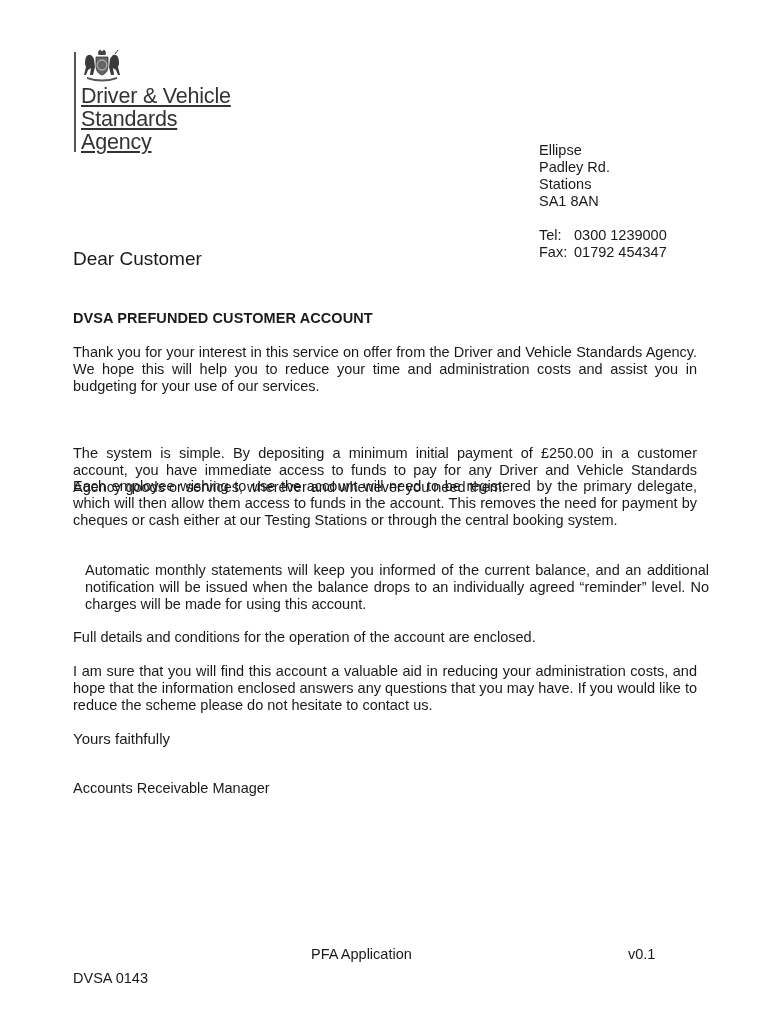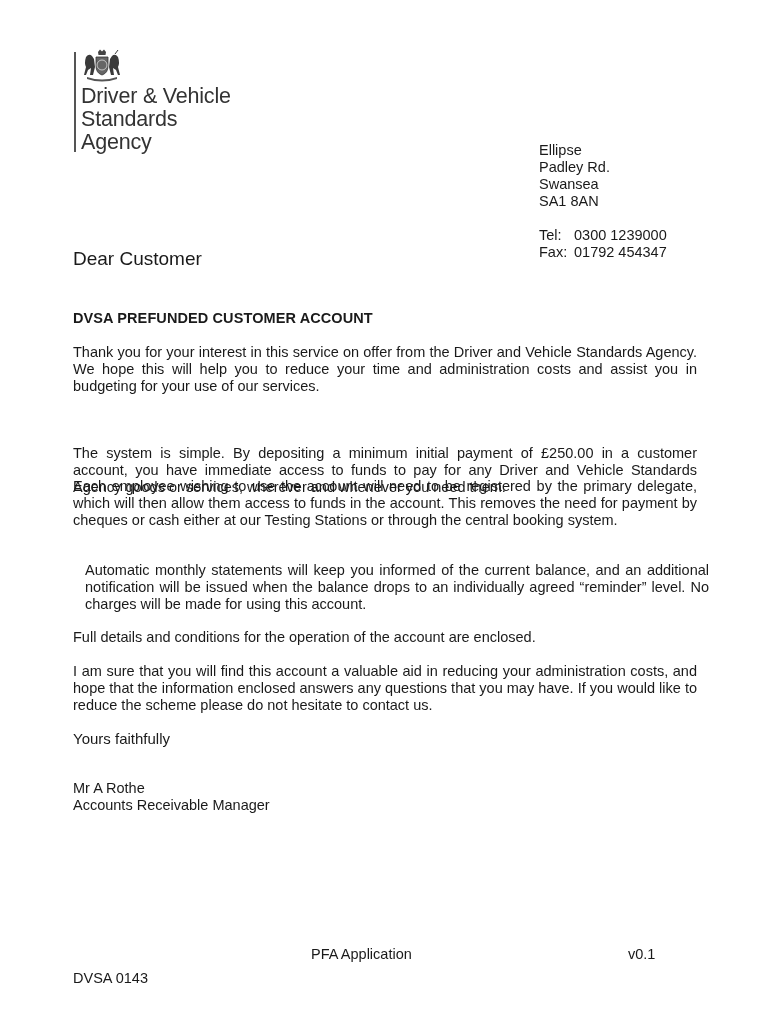--- a/index.html
+++ b/index.html
@@ -31,20 +31,21 @@
       height: 34px;
     }
     .logo-text {
       position: absolute;
       left: 81px;
       top: 85px;
       font-size: 21.5px;
       line-height: 23px;
       color: #333;
       letter-spacing: -0.2px;
+      text-decoration: underline;
     }
     .logo-text div { white-space: nowrap; }
 
     .address {
       position: absolute;
       left: 539px;
       top: 142px;
       font-size: 14.5px;
       line-height: 17px;
     }
@@ -116,21 +117,21 @@
 </svg>
 <div class="logo-text">
   <div>Driver &amp; Vehicle</div>
   <div>Standards</div>
   <div>Agency</div>
 </div>
 
 <div class="address">
   <div class="line">Ellipse</div>
   <div class="line">Padley Rd.</div>
-  <div class="line">Swansea</div>
+  <div class="line">Stations</div>
   <div class="line">SA1 8AN</div>
   <div class="spacer"></div>
   <div class="contact-row">
     <span class="lbl">Tel:</span>
     <span>0300 1239000</span>
   </div>
   <div class="contact-row">
     <span class="lbl">Fax:</span>
     <span>01792 454347</span>
   </div>
@@ -142,19 +143,18 @@
 <div class="body-text" style="top:344px;">Thank you for your interest in this service on offer from the Driver and Vehicle Standards Agency.  We hope this will help you to reduce your time and administration costs and assist you in budgeting for your use of our services.</div>
 <div class="body-text" style="top:433px;margin-top:12px;">The system is simple. By depositing a minimum initial payment of £250.00 in a customer account, you have immediate access to funds to pay for any Driver and Vehicle Standards Agency goods or services, wherever and whenever you need them.</div>
 <div class="body-text" style="top:478px;">Each employee wishing to use the account will need to be registered by the primary delegate, which will then allow them access to funds in the account. This removes the need for payment by cheques or cash either at our Testing Stations or through the central booking system.</div>
 <div class="body-text" style="top:562px;margin-left:12px;">Automatic monthly statements will keep you informed of the current balance, and an additional notification will be issued when the balance drops to an individually agreed “reminder” level.  No charges will be made for using this account.</div>
 <div class="body-text" style="top:629px;">Full details and conditions for the operation of the account are enclosed.</div>
 <div class="body-text" style="top:663px;">I am sure that you will find this account a valuable aid in reducing your administration costs, and hope that the information enclosed answers any questions that you may have. If you would like to reduce the scheme please do not hesitate to contact us.</div>
 
 <div class="closing">Yours faithfully</div>
 
 <div class="signatory">
-  <div>Mr A Rothe</div>
   <div>Accounts Receivable Manager</div>
 </div>
 
 <div class="footer" style="left:73px;margin-top:24px;">DVSA 0143</div>
 <div class="footer" style="left:311px;">PFA Application</div>
 <div class="footer" style="left:628px;">v0.1</div>
 
 </body></html>

